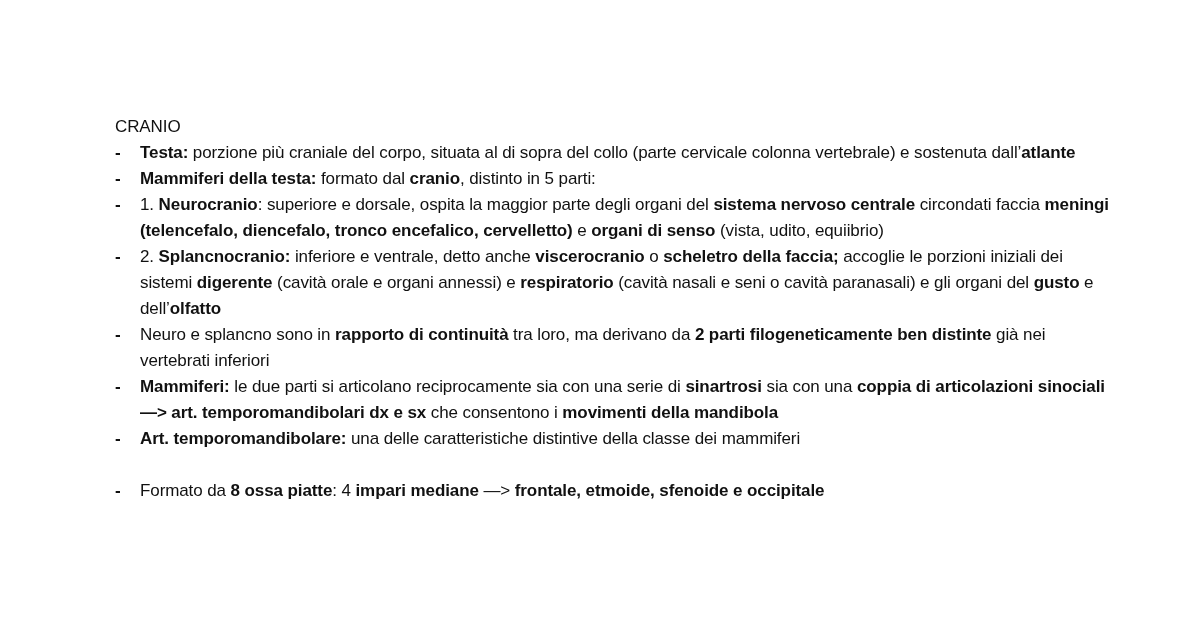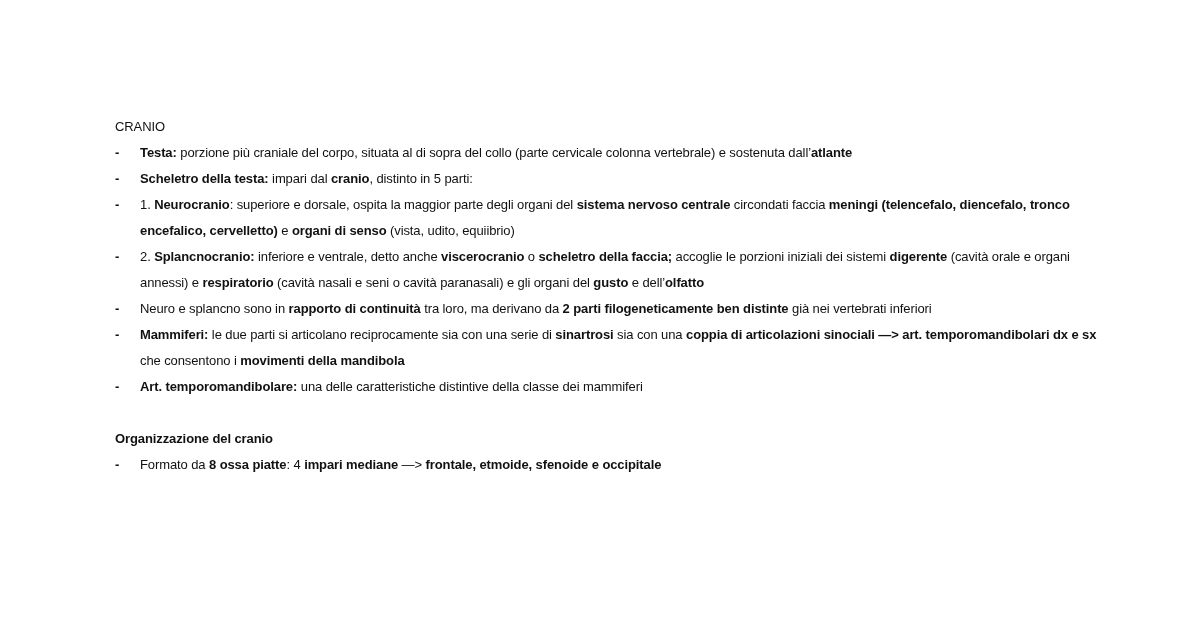--- a/index.html
+++ b/index.html
@@ -13,21 +13,21 @@
       overflow: hidden;
       position: relative;
       font-family: "Liberation Sans", "DejaVu Sans", sans-serif;
       color: #111111;
     }
     .page {
       position: absolute;
       left: 115px;
       top: 114px;
       width: 1000px;
-      font-size: 13px;
+      font-size: 17px;
       line-height: 26px;
       letter-spacing: -0.1px;
     }
     .heading {
       margin: 0;
     }
     .list {
       list-style: none;
       margin: 0;
       padding: 0;
@@ -53,21 +53,21 @@
 <div class="page">
   <p class="heading">CRANIO</p>
 
   <ul class="list">
     <li class="list-item">
       <span class="bullet">-</span>
       <b>Testa:</b><span> porzione più craniale del corpo, situata al di sopra del collo (parte cervicale colonna vertebrale) e sostenuta dall’</span><b>atlante</b>
     </li>
     <li class="list-item">
       <span class="bullet">-</span>
-      <b>Scheletro della testa:</b><span> impari dal </span><b>cranio</b><span>, distinto in 5 parti:</span>
+      <b>Mammiferi della testa:</b><span> formato dal </span><b>cranio</b><span>, distinto in 5 parti:</span>
     </li>
     <li class="list-item">
       <span class="bullet">-</span>
       <span>1. </span><b>Neurocranio</b><span>: superiore e dorsale, ospita la maggior parte degli organi del </span><b>sistema nervoso centrale</b><span> circondati faccia </span><b>meningi (telencefalo, diencefalo, tronco encefalico, cervelletto)</b><span> e </span><b>organi di senso</b><span> (vista, udito, equiibrio)</span>
     </li>
     <li class="list-item">
       <span class="bullet">-</span>
       <span>2. </span><b>Splancnocranio:</b><span> inferiore e ventrale, detto anche </span><b>viscerocranio</b><span> o </span><b>scheletro della faccia;</b><span> accoglie le porzioni iniziali dei sistemi </span><b>digerente</b><span> (cavità orale e organi annessi) e </span><b>respiratorio</b><span> (cavità nasali e seni o cavità paranasali) e gli organi del </span><b>gusto</b><span> e dell’</span><b>olfatto</b>
     </li>
     <li class="list-item">
@@ -79,21 +79,20 @@
       <b>Mammiferi:</b><span> le due parti si articolano reciprocamente sia con una serie di </span><b>sinartrosi</b><span> sia con una </span><b>coppia di articolazioni sinociali —&gt; art. temporomandibolari dx e sx</b><span> che consentono i </span><b>movimenti della mandibola</b>
     </li>
     <li class="list-item">
       <span class="bullet">-</span>
       <b>Art. temporomandibolare:</b><span> una delle caratteristiche distintive della classe dei mammiferi</span>
     </li>
   </ul>
 
   <div class="spacer"></div>
 
-  <p class="heading section-title">Organizzazione del cranio</p>
 
   <ul class="list">
     <li class="list-item">
       <span class="bullet">-</span>
       <span>Formato da </span><b>8 ossa piatte</b><span>: 4 </span><b>impari mediane</b><span> —&gt; </span><b>frontale, etmoide, sfenoide e occipitale</b>
     </li>
   </ul>
 </div>
 
 </body></html>

